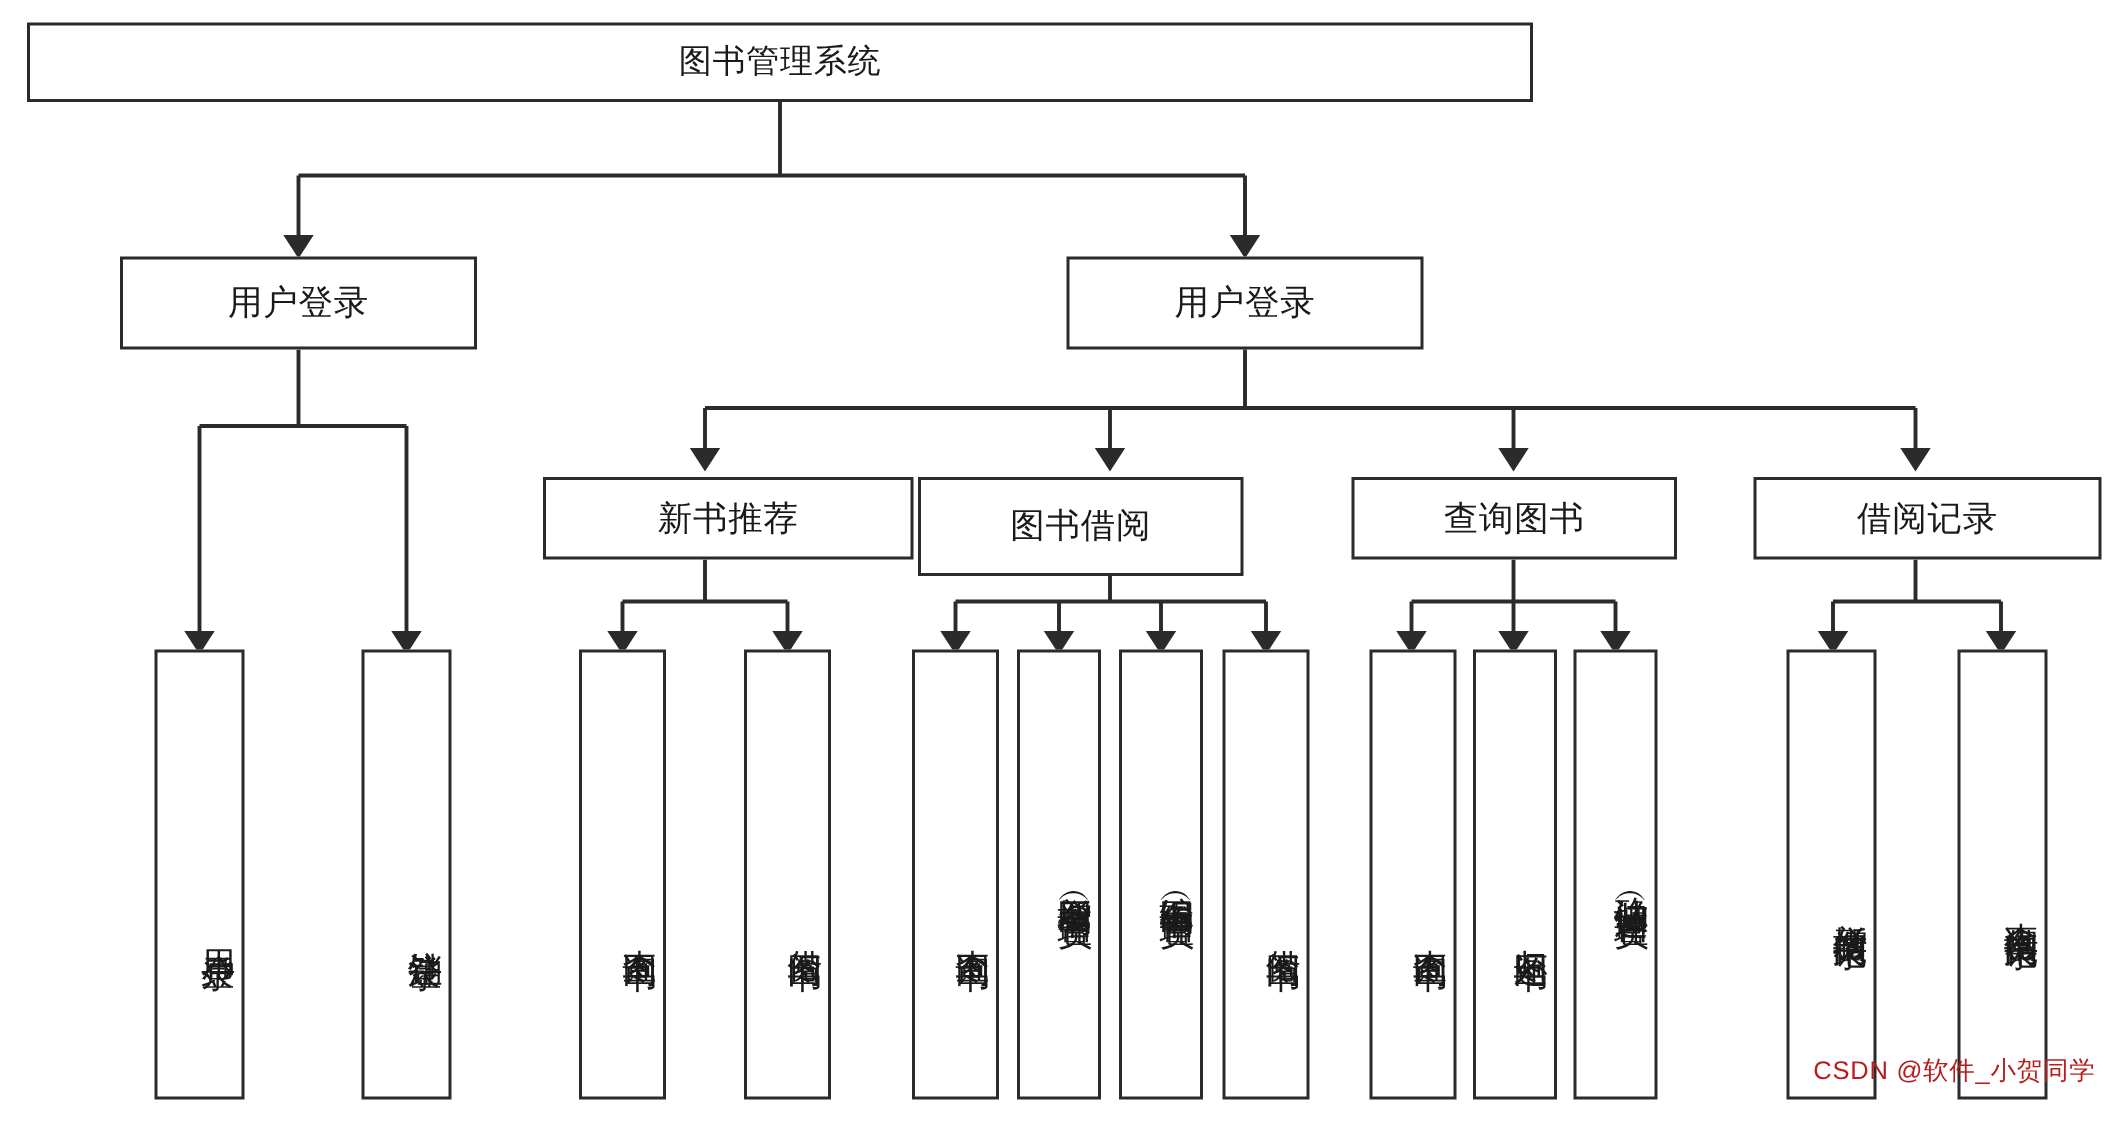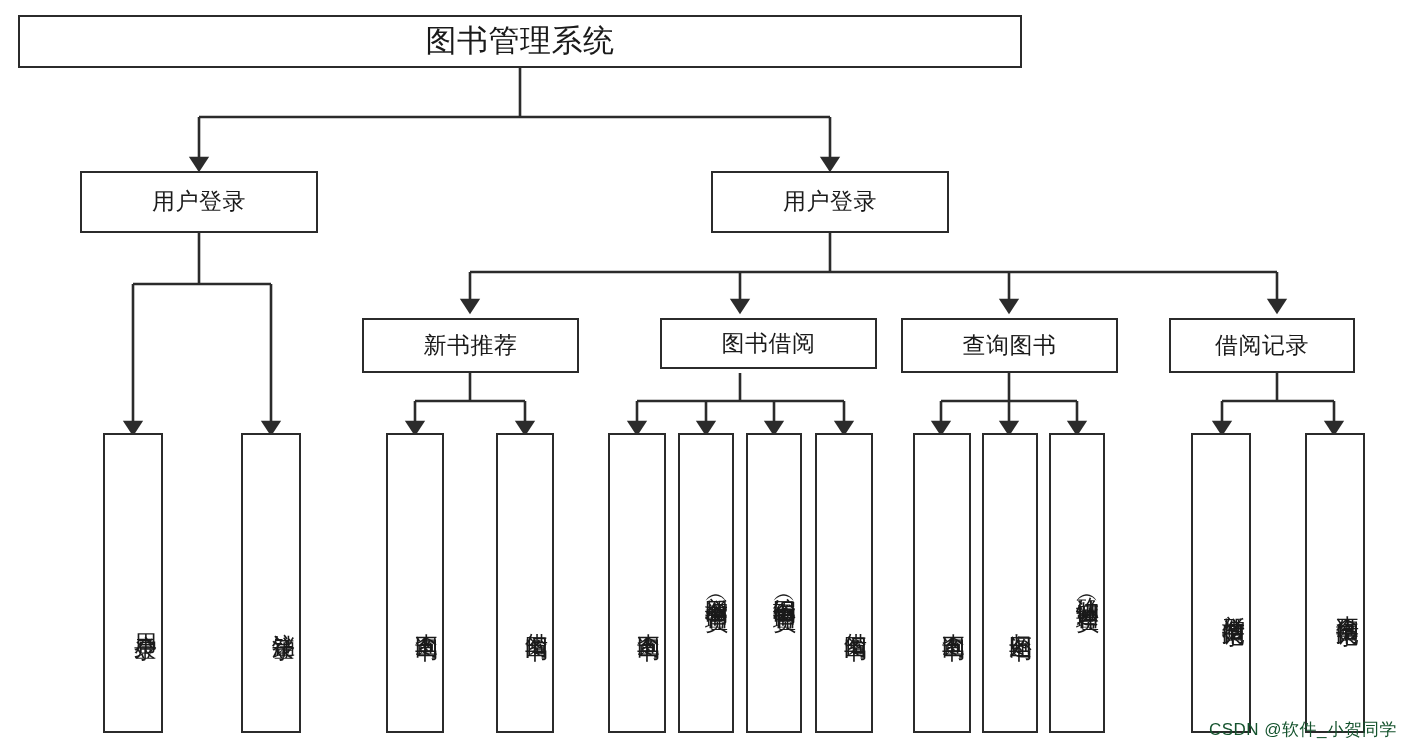--- a/index.html
+++ b/index.html
@@ -35,43 +35,43 @@
     justify-content: center;
     color: #1a1a1a;
   }
   .node-h {
     font-size: 23px;
     letter-spacing: 0.5px;
     line-height: 1.1;
     white-space: nowrap;
   }
   .node-root {
-    font-size: 31px;
+    font-size: 22px;
   }
   .node-v {
     writing-mode: vertical-rl;
     text-orientation: upright;
     font-size: 23px;
     line-height: 1.35;
     letter-spacing: 2px;
     align-items: flex-start;
     justify-content: center;
     padding-top: 6px;
     white-space: nowrap;
   }
   .node-v > span {
     writing-mode: vertical-rl;
     text-orientation: upright;
   }
   .watermark {
     position: absolute;
     right: 8px;
-    bottom: 6px;
+    bottom: 22px;
     font-size: 17px;
-    color: #14532d;
+    color: #b91c1c;
     white-space: nowrap;
     letter-spacing: 0.5px;
     pointer-events: none;
   }
 </style>
 </head>
 <body>
 
 <div id="diagram-root">
 
@@ -134,33 +134,33 @@
   </div>
 
   <div class="node node-h" style="left:80px; top:171px; width:238px; height:62px;">
     <span>用户登录</span>
   </div>
 
   <div class="node node-h" style="left:711px; top:171px; width:238px; height:62px;">
     <span>用户登录</span>
   </div>
 
-  <div class="node node-h" style="left:362px; top:318px; width:217px; height:55px;">
+  <div class="node node-h" style="left:362px; top:318px; width:247px; height:55px;">
     <span>新书推荐</span>
   </div>
 
-  <div class="node node-h" style="left:660px; top:318px; width:217px; height:51px;">
+  <div class="node node-h" style="left:612px; top:318px; width:217px; height:66px;">
     <span>图书借阅</span>
   </div>
 
   <div class="node node-h" style="left:901px; top:318px; width:217px; height:55px;">
     <span>查询图书</span>
   </div>
 
-  <div class="node node-h" style="left:1169px; top:318px; width:186px; height:55px;">
+  <div class="node node-h" style="left:1169px; top:318px; width:232px; height:55px;">
     <span>借阅记录</span>
   </div>
 
   <div class="node node-v" style="left:103px; top:433px; width:60px; height:300px; padding-top:72px;">
     <span>用户登录</span>
   </div>
 
   <div class="node node-v" style="left:241px; top:433px; width:60px; height:300px; padding-top:72px;">
     <span>注销登录</span>
   </div>

